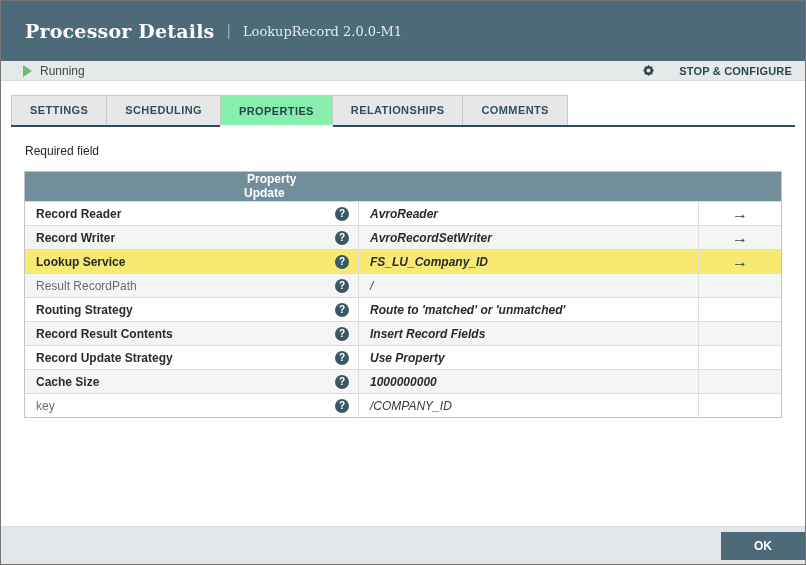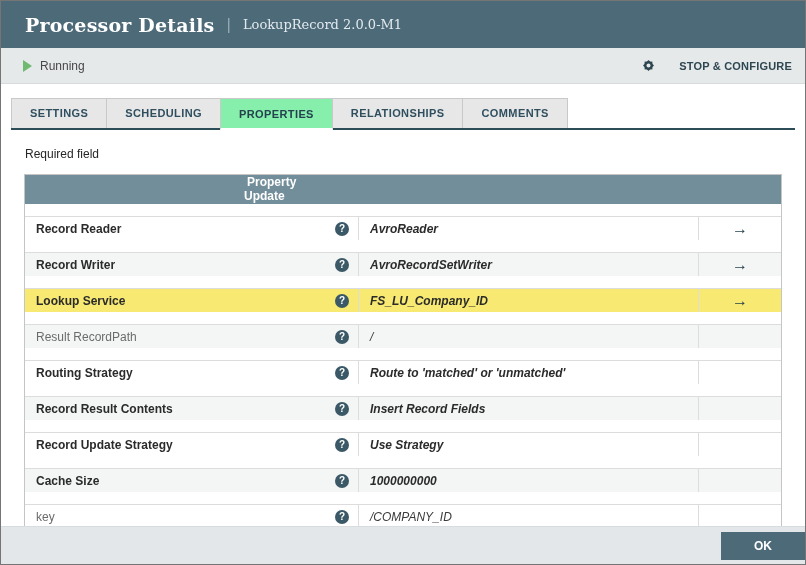--- a/index.html
+++ b/index.html
@@ -9,35 +9,35 @@
     font-family: "Liberation Sans", sans-serif;
   }
   .dialog {
     width: 806px; height: 565px;
     border: 1px solid #757575;
     position: relative; background: #fff; overflow: hidden;
   }
 
   
   .dlg-header {
-    height: 47px; background: #4d6a79;
+    height: 60px; background: #4d6a79;
     display: flex; align-items: center; padding: 0 24px;
   }
   .dlg-title {
     font-family: "DejaVu Serif", serif; font-weight: bold;
     font-size: 19px; color: #ffffff; letter-spacing: .2px;
   }
   .dlg-sep { color: #93a9b3; margin: 0 12px; font-size: 17px; }
   .dlg-subtitle {
     font-family: "DejaVu Serif", serif; font-size: 13px; color: #e3eaee;
   }
 
   
   .status-bar {
-    height: 36px; background: #e5e9ea; border-bottom: 1px solid #d6dbdd;
+    height: 20px; background: #e5e9ea; border-bottom: 1px solid #d6dbdd;
     display: flex; align-items: center; justify-content: space-between;
     padding: 0 13px 0 22px;
   }
   .run-state { display: flex; align-items: center; gap: 8px; font-size: 12px; color: #474747; }
   .play-triangle {
     width: 0; height: 0;
     border-left: 9px solid #70b970;
     border-top: 6px solid transparent; border-bottom: 6px solid transparent;
   }
   .stop-configure {
@@ -71,21 +71,21 @@
   .thead {
     display: flex; background: #728e9b; height: 29px;
     align-items: center; color: #fff; font-weight: bold; flex-direction: column;
   }
   .cell-prop { width: 334px; }
   .cell-val  { width: 340px; }
   .cell-action { flex: 1; }
   .th { padding-left: 11px; }
   .tr {
     display: flex; height: 24px; align-items: stretch;
-    border-top: 1px solid #dcdcdc; background: #fff; cursor: default; margin-top: 12px;
+    border-top: 1px solid #dcdcdc; background: #fff; cursor: default;
   }
   .tbody .tr:nth-child(even) { background: #f4f6f6; }
   .tbody .tr.highlight { background: #f7e971; }
   .td { display: flex; align-items: center; }
   .td.prop {
     justify-content: space-between; padding: 0 9px 0 11px;
     border-right: 1px solid #dddddd;
   }
   .pname { font-weight: bold; color: #2b2b2b; white-space: nowrap; }
   .optional .pname { font-weight: normal; color: #6b6b6b; }
@@ -211,21 +211,21 @@
             <span class="qicon">?</span>
           </div>
           <div class="td val cell-val">Insert Record Fields</div>
           <div class="td action cell-action"></div>
         </div>
         <div class="tr">
           <div class="td prop cell-prop">
             <span class="pname">Record Update Strategy</span>
             <span class="qicon">?</span>
           </div>
-          <div class="td val cell-val">Use Strategy</div>
+          <div class="td val cell-val">Use Property</div>
           <div class="td action cell-action"></div>
         </div>
         <div class="tr">
           <div class="td prop cell-prop">
             <span class="pname">Cache Size</span>
             <span class="qicon">?</span>
           </div>
           <div class="td val cell-val">1000000000</div>
           <div class="td action cell-action"></div>
         </div>

